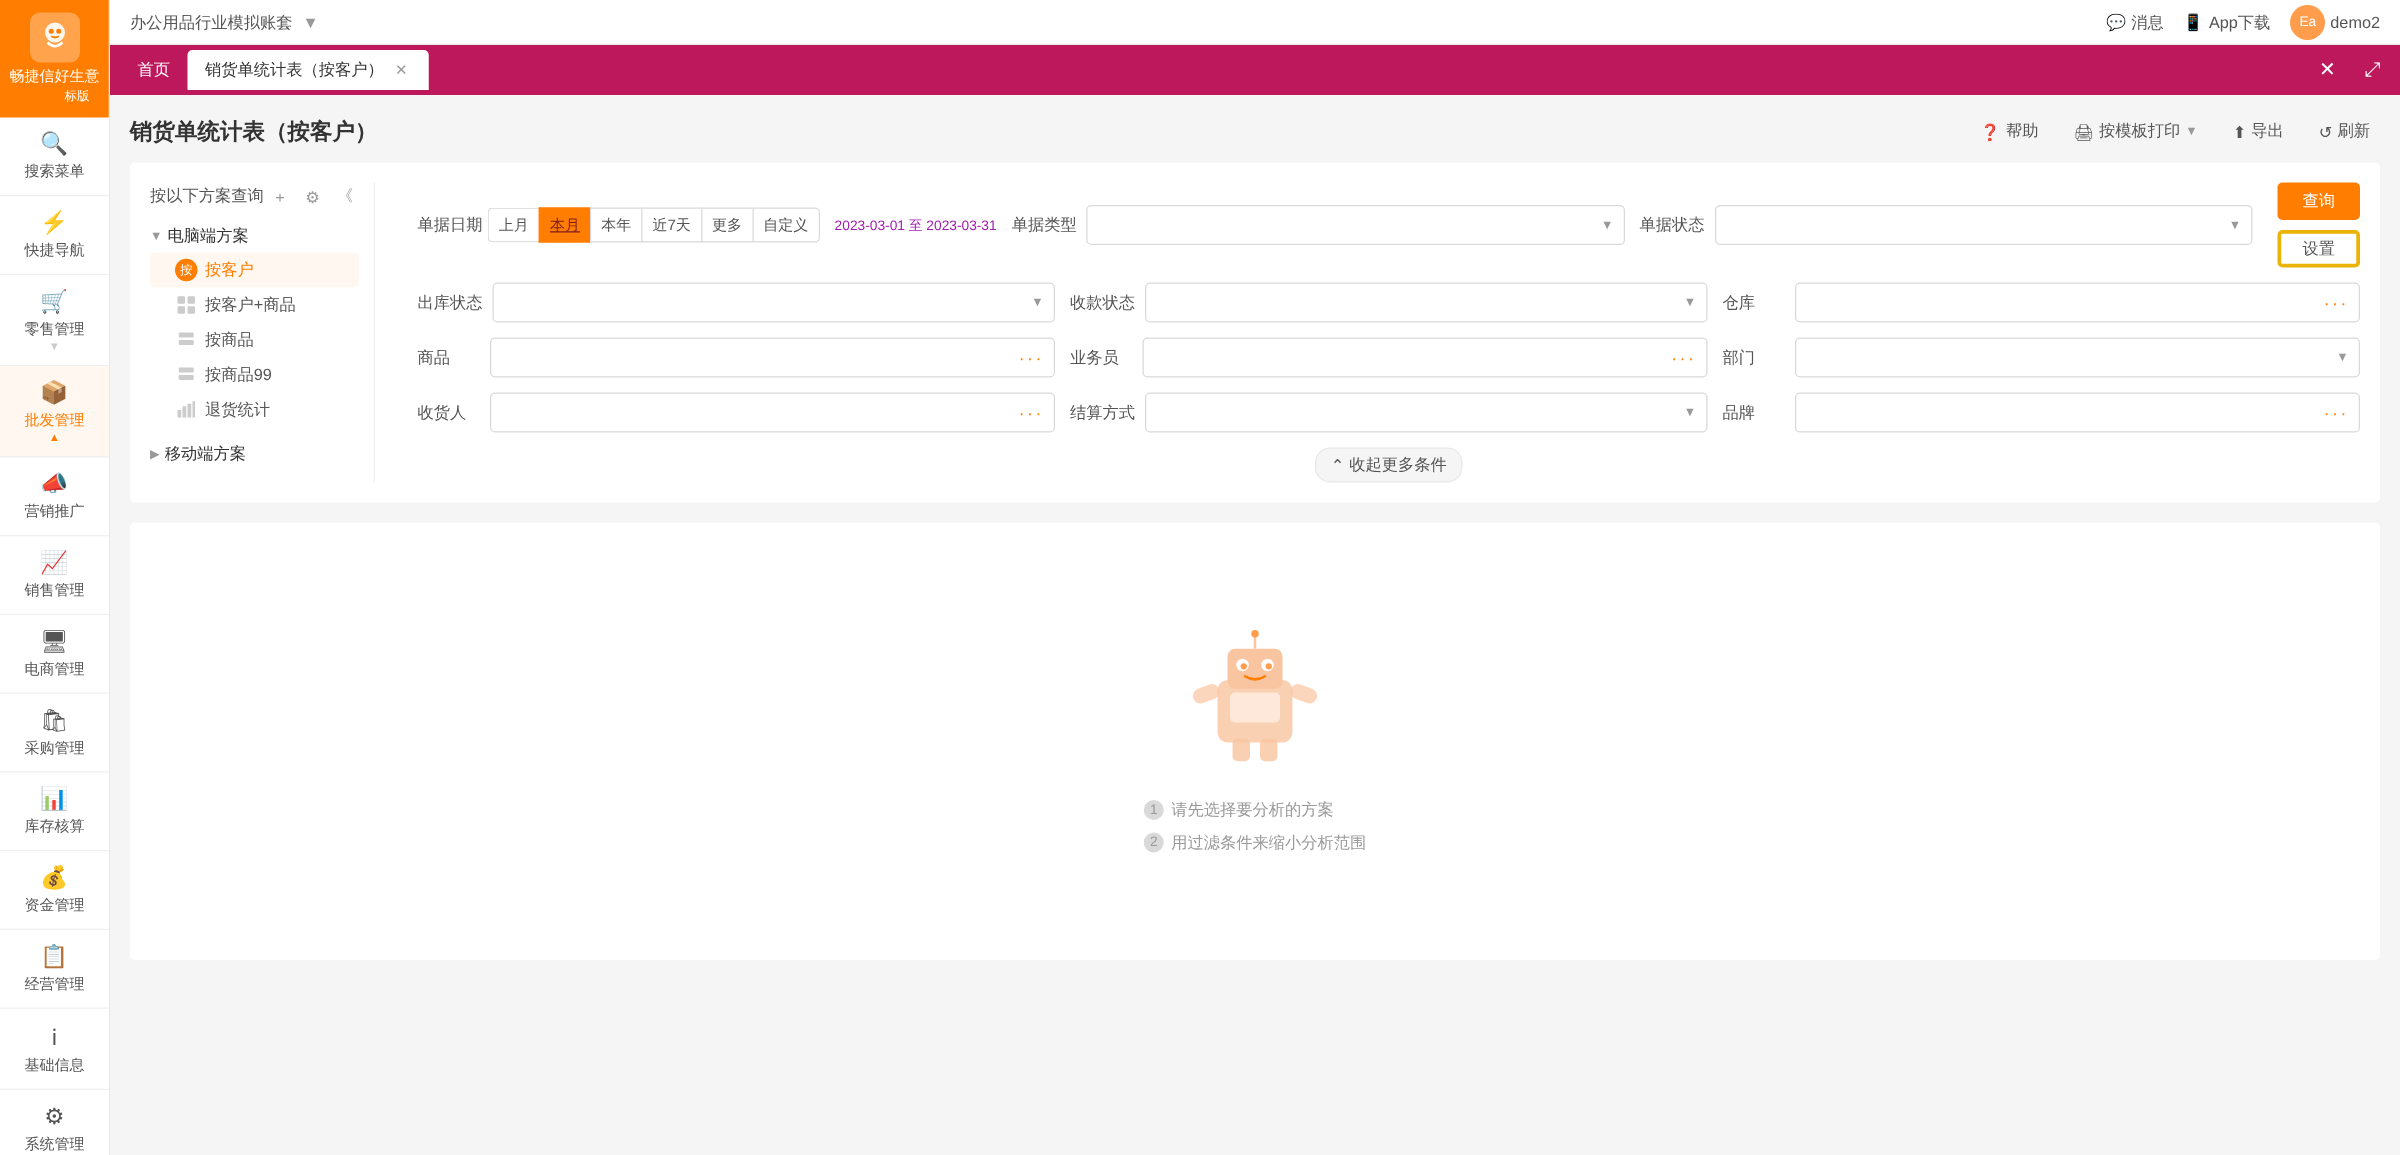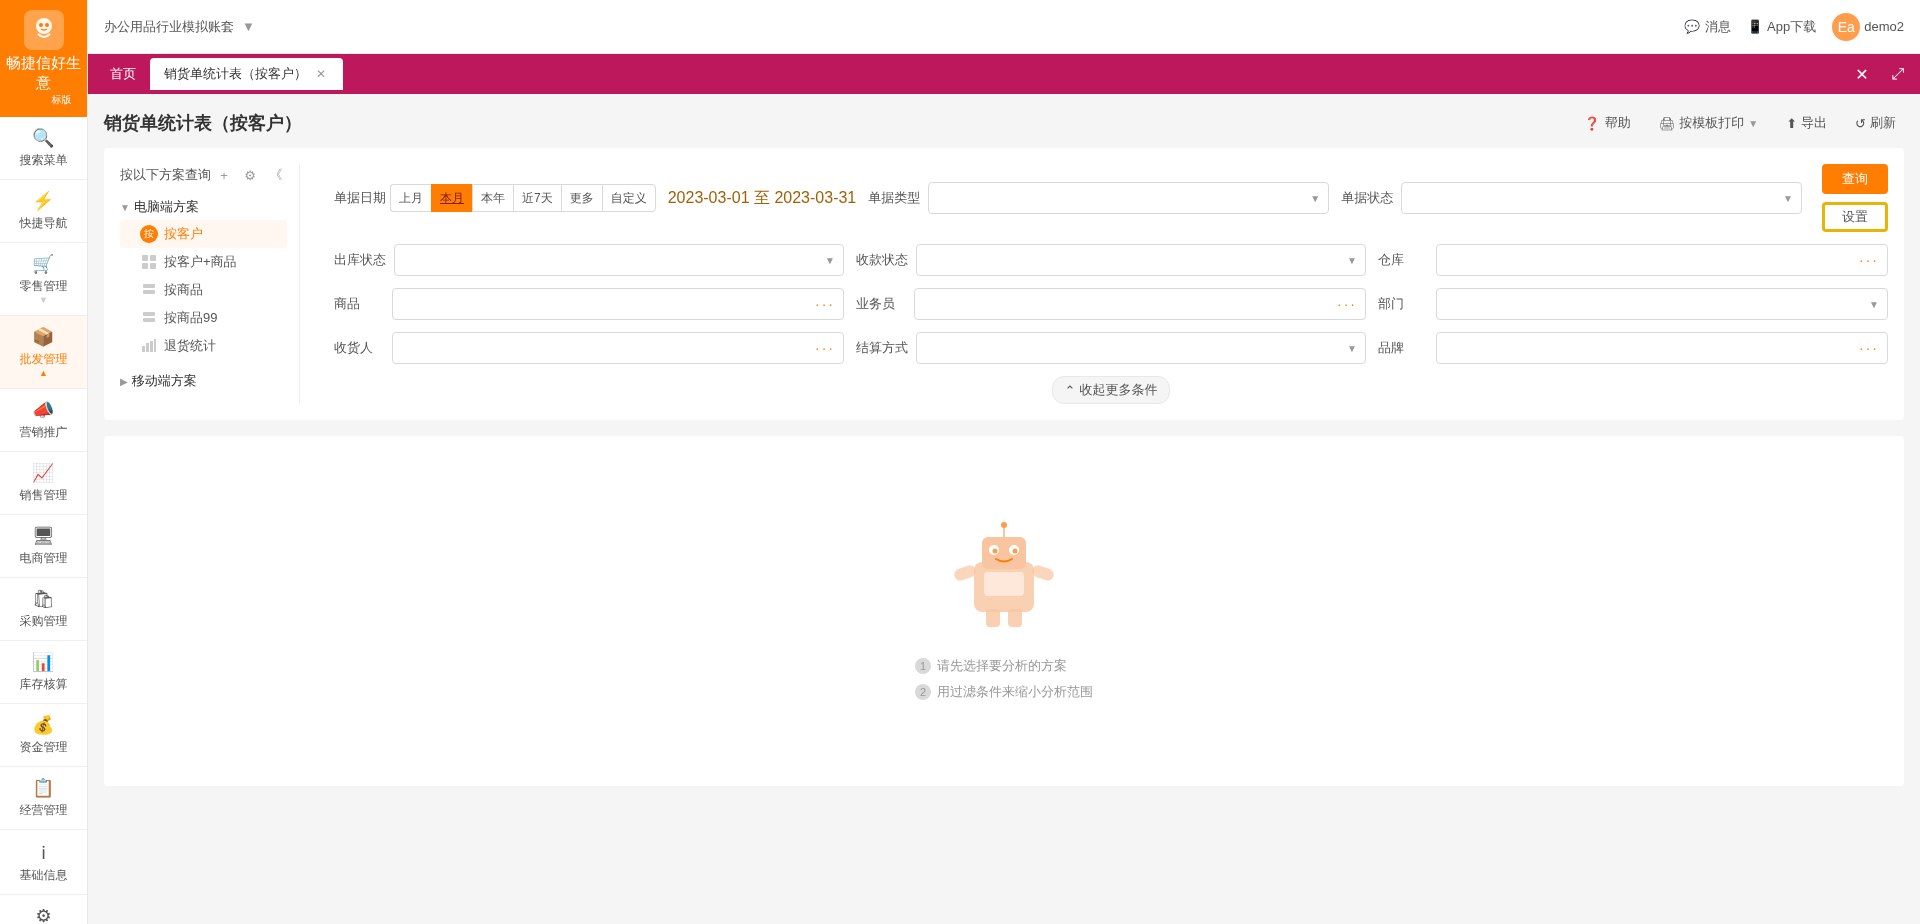--- a/index.html
+++ b/index.html
@@ -54,21 +54,21 @@
     
     .main-area {
       flex: 1;
       display: flex;
       flex-direction: column;
       overflow: hidden;
     }
 
     
     .top-header {
-      height: 54px;
+      height: 36px;
       background: #fff;
       display: flex;
       align-items: center;
       justify-content: space-between;
       padding: 0 16px;
       border-bottom: 1px solid #e8e8e8;
       flex-shrink: 0;
     }
     .top-header-left {
       display: flex;
@@ -92,21 +92,21 @@
     }
     .user-avatar {
       width: 28px;
       height: 28px;
       border-radius: 50%;
       background: #ff9d4d;
       display: flex;
       align-items: center;
       justify-content: center;
       color: white;
-      font-size: 14px;
+      font-size: 11px;
     }
 
     
     .tab-bar {
       height: 40px;
       background: #be185d;
       display: flex;
       align-items: center;
       padding: 0 8px;
       flex-shrink: 0;
@@ -339,22 +339,22 @@
       height: 28px;
       display: flex;
       align-items: center;
       font-family: inherit;
     }
     .period-btn:first-child { border-radius: 4px 0 0 4px; }
     .period-btn:last-child { border-radius: 0 4px 4px 0; border-right: 1px solid #d9d9d9; }
     .period-btn.active { background: #ff7d00; color: #7f1d1d; border-color: #ff7d00; text-decoration: underline; }
 
     .date-range {
-      font-size: 16px;
-      color: #a16207;
+      font-size: 11px;
+      color: #a21caf;
       margin-left: 8px;
     }
 
     
     .filter-field {
       display: flex;
       align-items: center;
       flex: 1;
       border: 1px solid #d9d9d9;
       border-radius: 4px;
@@ -447,21 +447,21 @@
   <div class="sidebar-logo">
     <div class="logo-icon">
       <svg width="28" height="28" viewBox="0 0 28 28">
         <circle cx="14" cy="10" r="8" fill="rgba(255,255,255,0.9)"></circle>
         <path d="M8 18 Q14 24 20 18" stroke="white" stroke-width="2" fill="none"></path>
         <circle cx="11" cy="9" r="2" fill="#ff7d00"></circle>
         <circle cx="17" cy="9" r="2" fill="#ff7d00"></circle>
         <path d="M11 13 Q14 15 17 13" stroke="#ff7d00" stroke-width="1.5" fill="none"></path>
       </svg>
     </div>
-    <span style="font-size:15px;text-align:center;line-height:1.3;font-family:Liberation Serif, serif;">畅捷信好生意</span>
+    <span style="font-size:12px;line-height:1.3;">畅捷信好生意</span>
     <span style="font-size:10px;margin-left:36px;">标版</span>
   </div>
 
   <div class="sidebar-item">
     <span class="s-icon">🔍</span>
     <span>搜索菜单</span>
   </div>
   <div class="sidebar-item">
     <span class="s-icon">⚡</span>
     <span>快捷导航</span>

